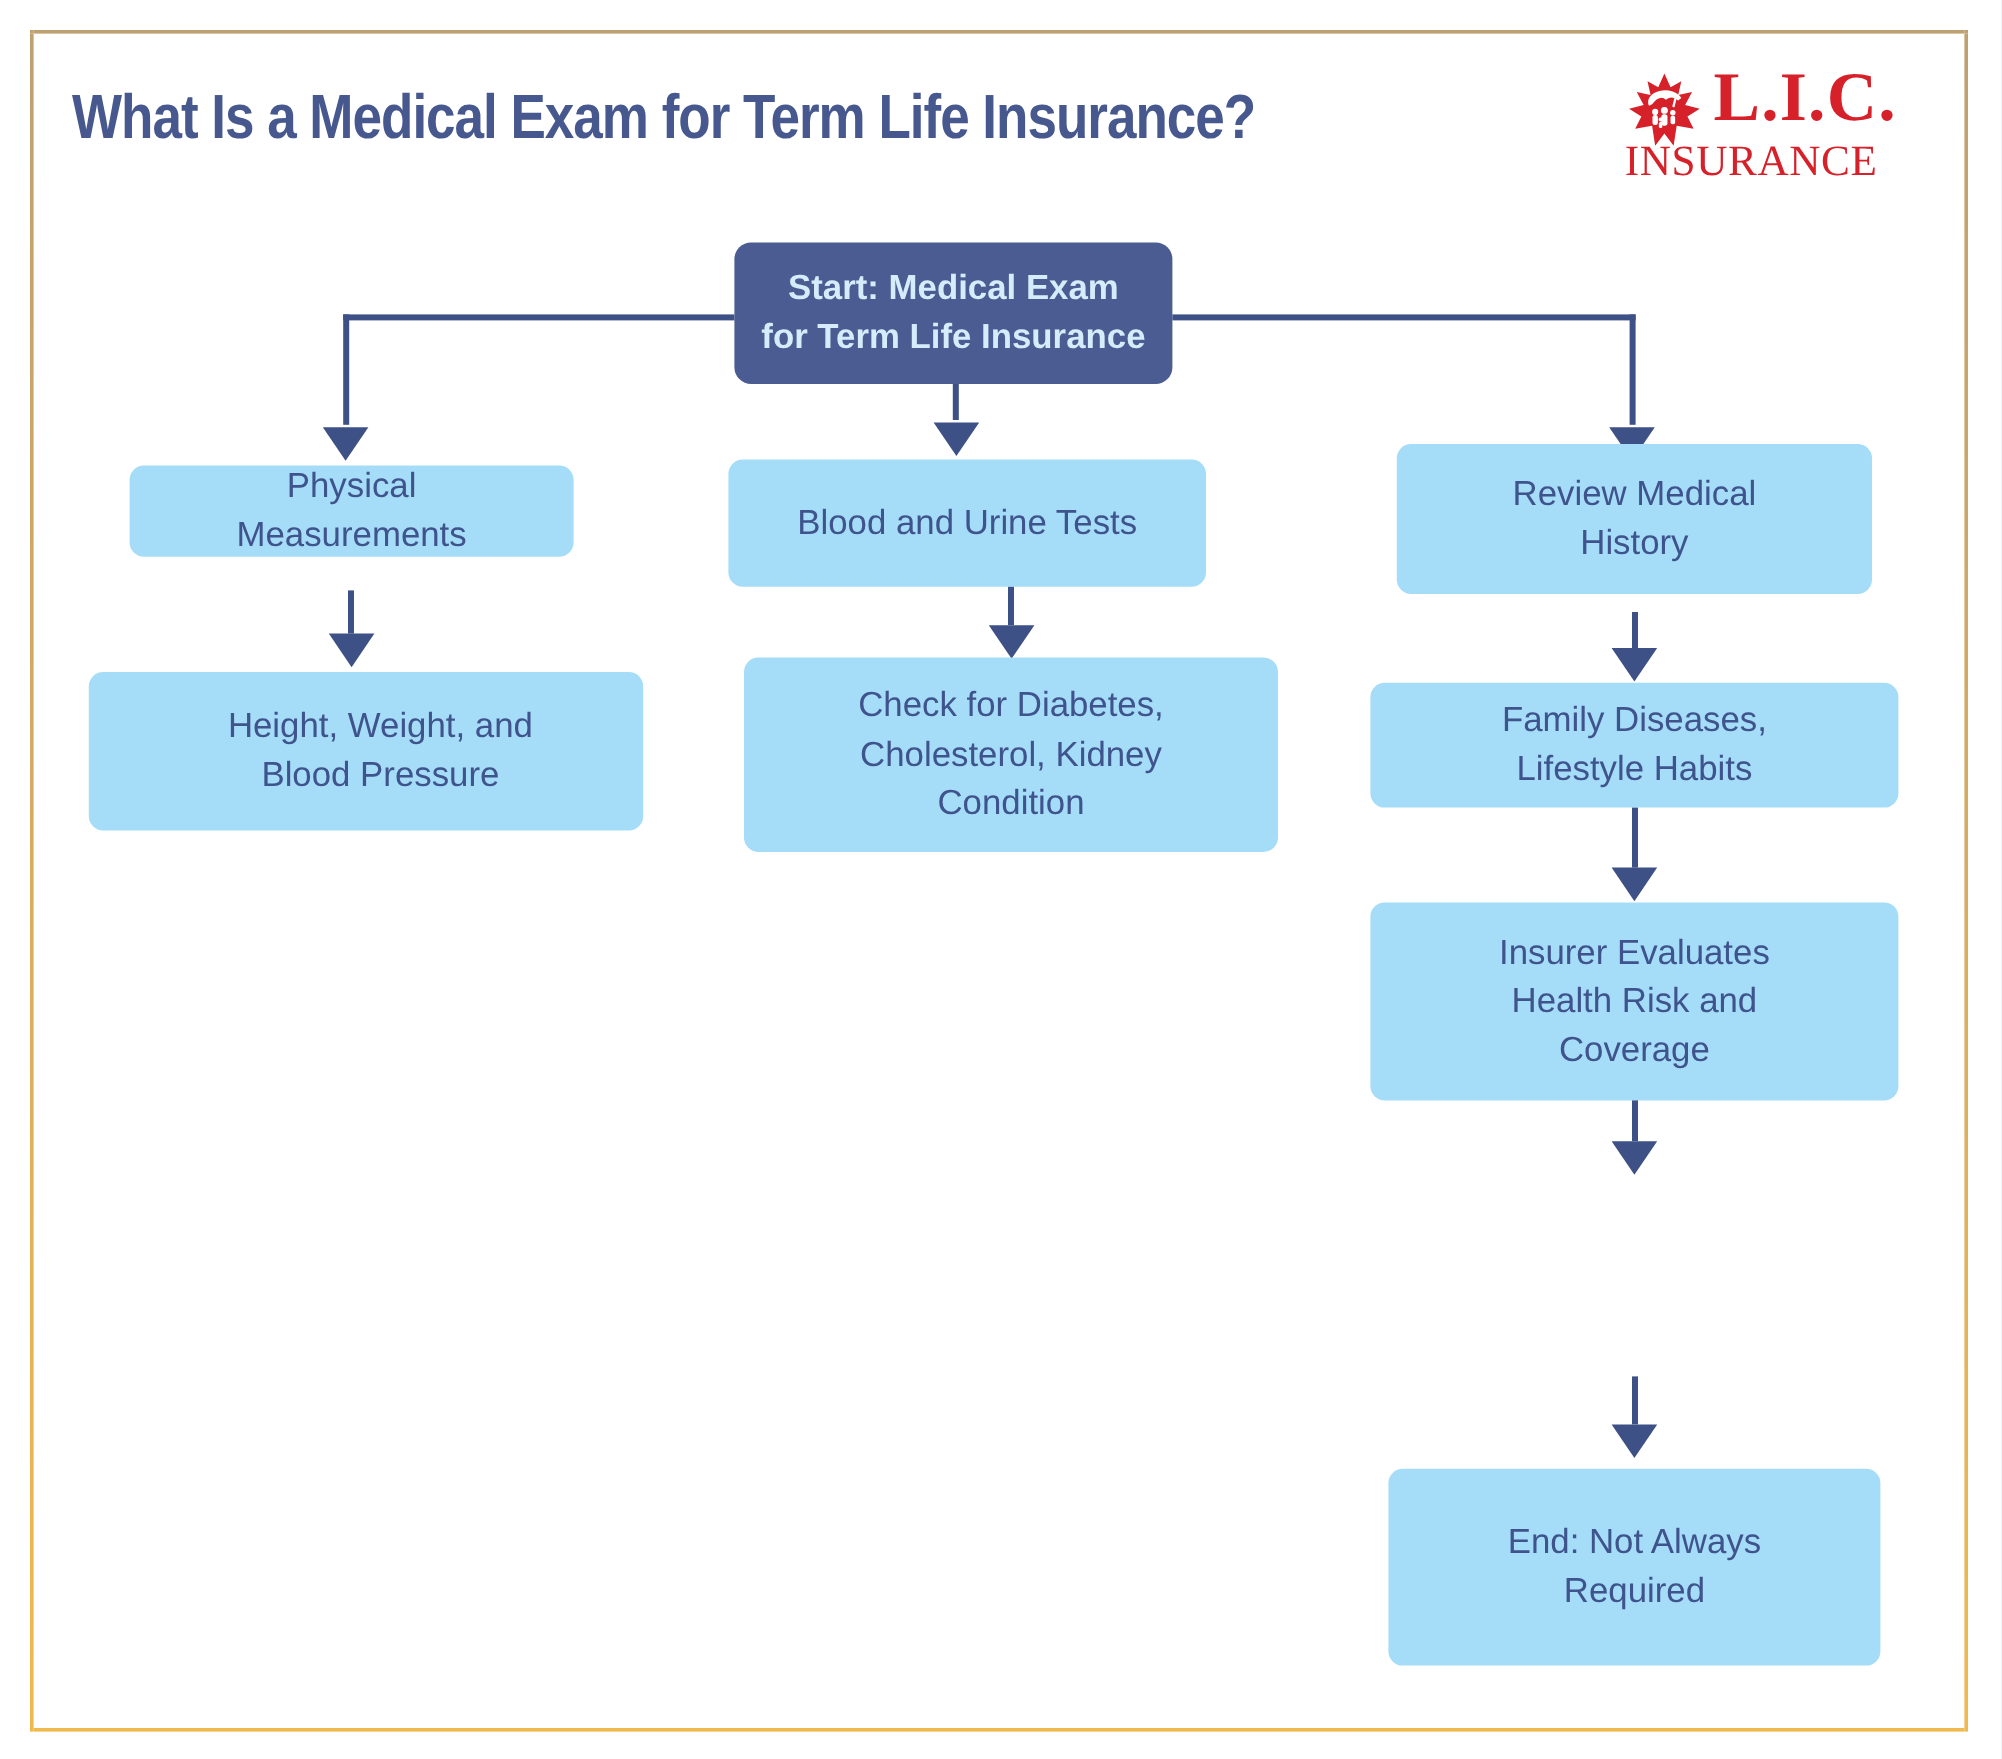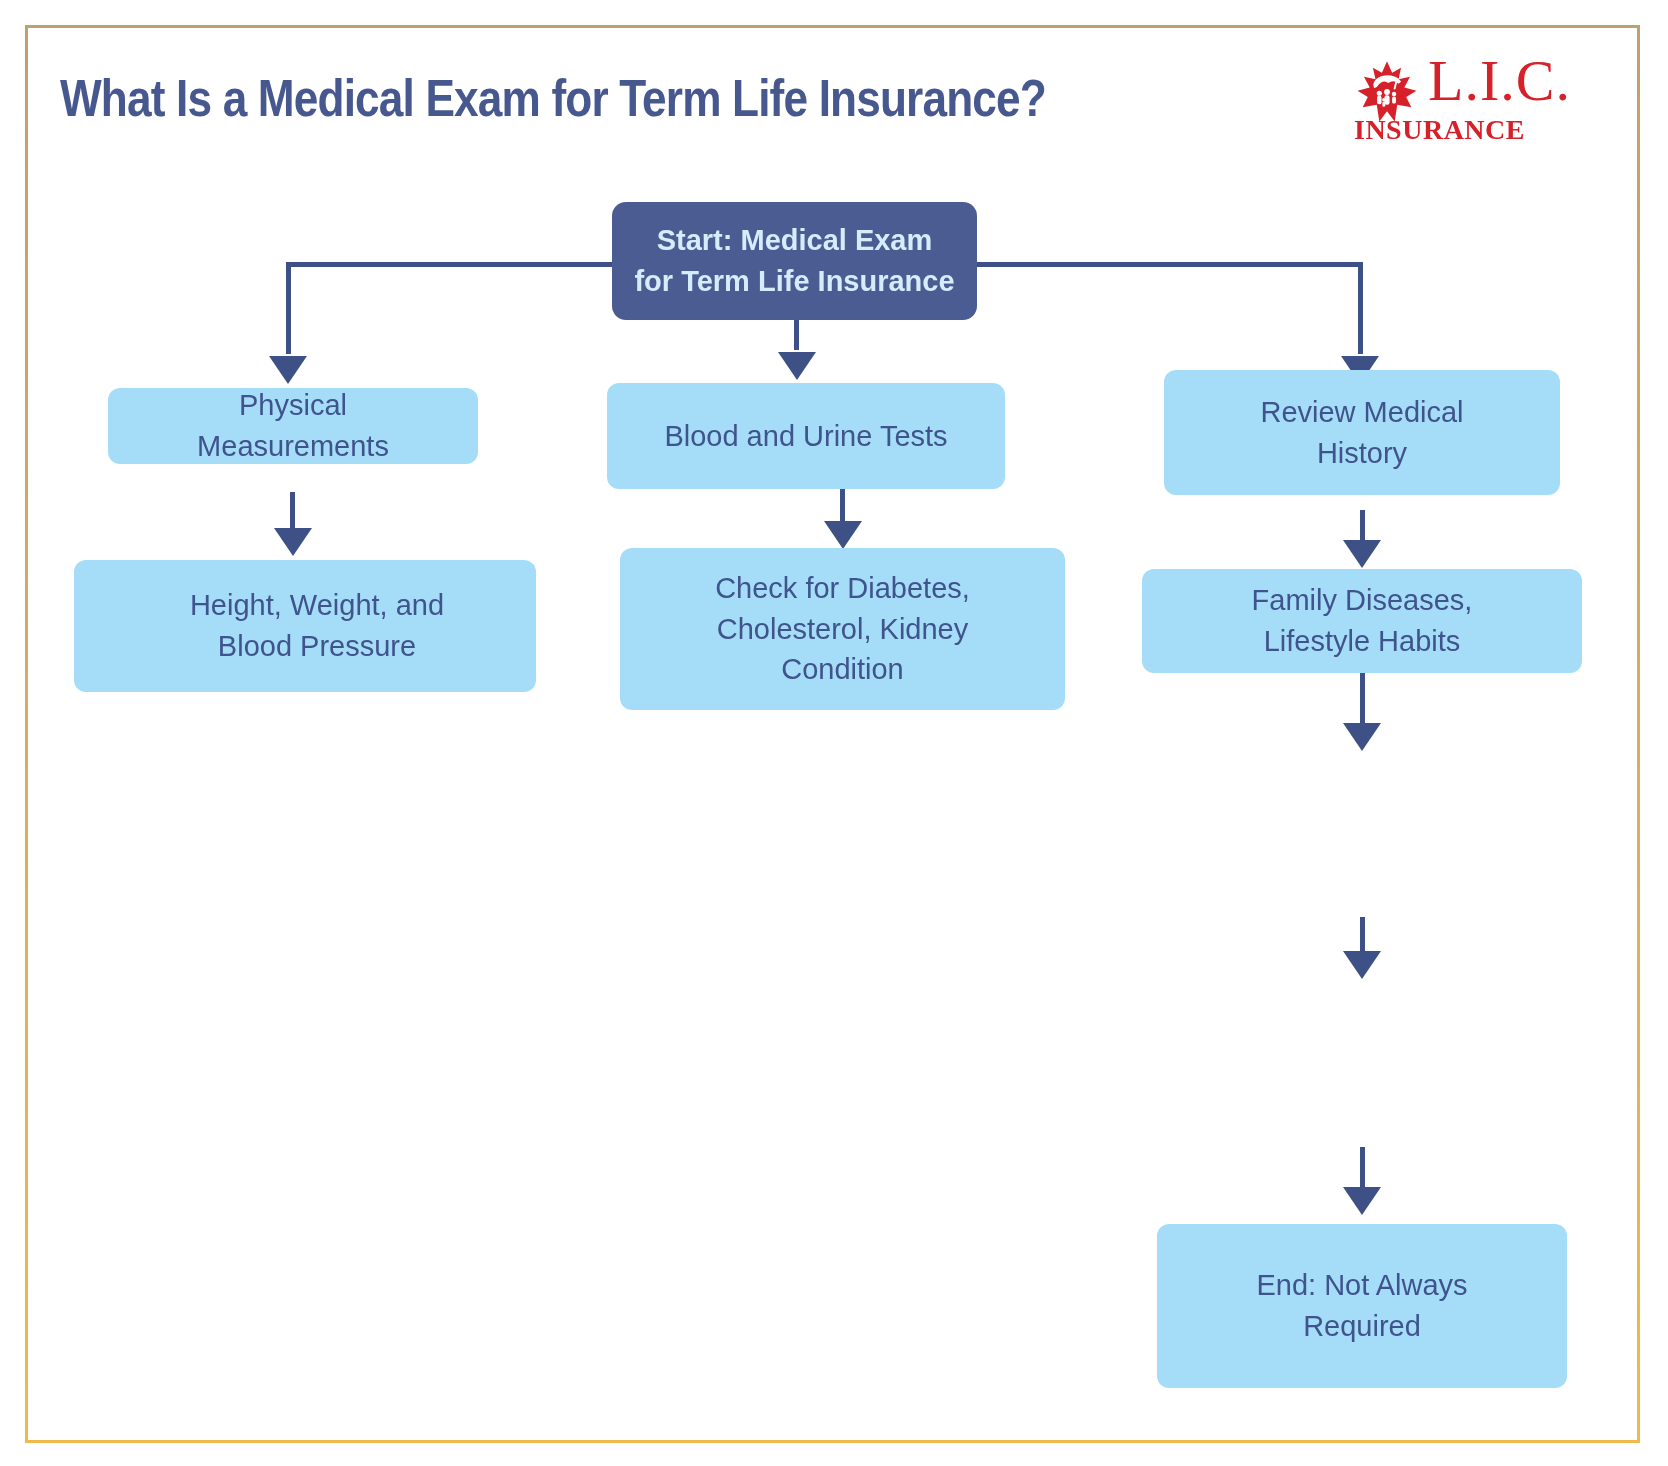--- a/index.html
+++ b/index.html
@@ -15,27 +15,27 @@
   }
   .page-title{
     position:absolute;left:60px;top:68px;
     font-size:52px;font-weight:700;letter-spacing:-1px;color:#46588e;
     transform:scaleX(.85);transform-origin:left top;white-space:nowrap;
   }
   .logo{position:absolute;left:1348px;top:56px;width:260px;height:102px;}
   .logo-leaf{position:absolute;left:0;top:4px;width:78px;height:64px;}
   .logo-acronym{
     position:absolute;left:80px;top:-4px;
-    font-family:"Liberation Serif",serif;font-weight:400;
+    font-family:"Liberation Serif",serif;font-weight:700;
     font-size:58px;color:#d6212a;letter-spacing:1px;line-height:1;
   }
   .logo-name{
     position:absolute;left:6px;top:60px;
-    font-family:"Liberation Serif",serif;font-weight:700;
-    font-size:28px;color:#d6212a;letter-spacing:.5px;line-height:1;
+    font-family:"Liberation Serif",serif;font-weight:400;
+    font-size:36px;color:#d6212a;letter-spacing:.5px;line-height:1;
   }
   .node{
     position:absolute;background:#a5ddf8;border-radius:12px;
     color:#3f538c;font-size:29px;line-height:1.4;
     display:flex;align-items:center;justify-content:center;
     text-align:center;white-space:pre-line;
   }
   .node--start{
     background:#4a5c92;color:#d6ecfb;font-weight:700;border-radius:14px;text-align:center;
   }
@@ -106,20 +106,23 @@
   <div class="node" style="left:1164px;top:370px;width:396px;height:125px;">Review Medical
 History</div>
   <div class="vline" style="left:1360px;top:510px;height:30px;"></div>
   <div class="ahead" style="left:1343px;top:540px;"></div>
 
   <div class="node" style="left:1142px;top:569px;width:440px;height:104px;">Family Diseases,
 Lifestyle Habits</div>
   <div class="vline" style="left:1360px;top:673px;height:50px;"></div>
   <div class="ahead" style="left:1343px;top:723px;"></div>
 
+  <div class="node" style="left:1142px;top:752px;width:440px;height:165px;">Insurer Evaluates
+Health Risk and
+Coverage</div>
   <div class="vline" style="left:1360px;top:917px;height:34px;"></div>
   <div class="ahead" style="left:1343px;top:951px;"></div>
 
   <div class="vline" style="left:1360px;top:1147px;height:40px;"></div>
   <div class="ahead" style="left:1343px;top:1187px;"></div>
 
   <div class="node" style="left:1157px;top:1224px;width:410px;height:164px;">End: Not Always
 Required</div>
 
 </div>

